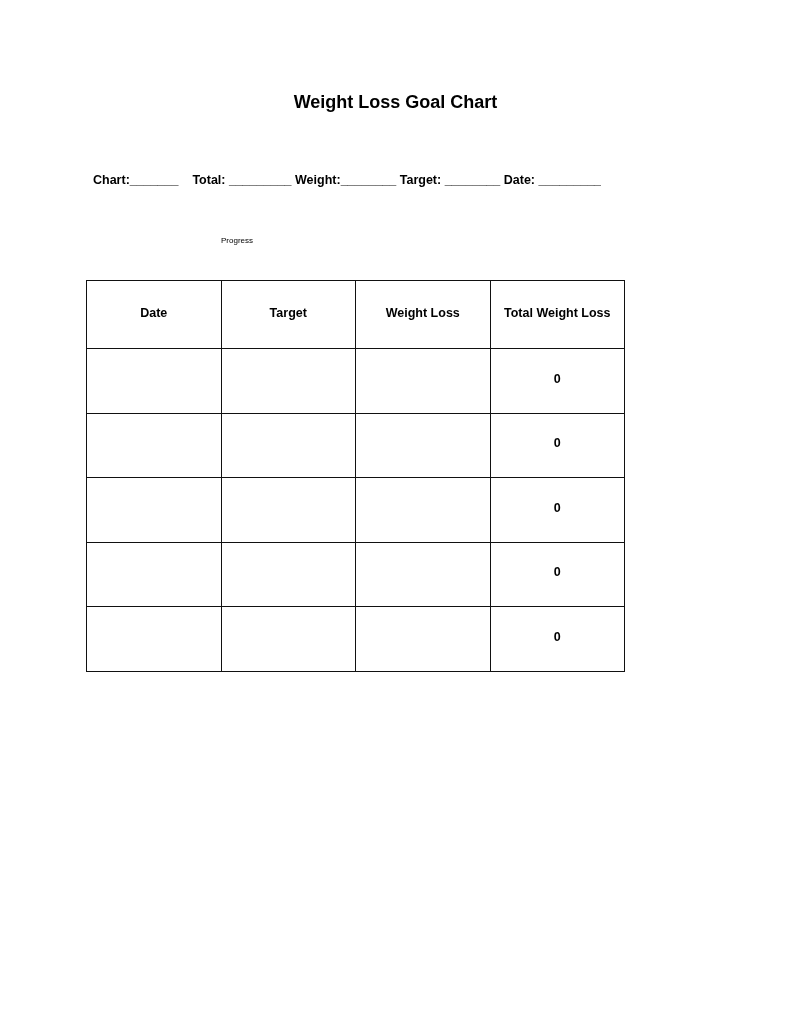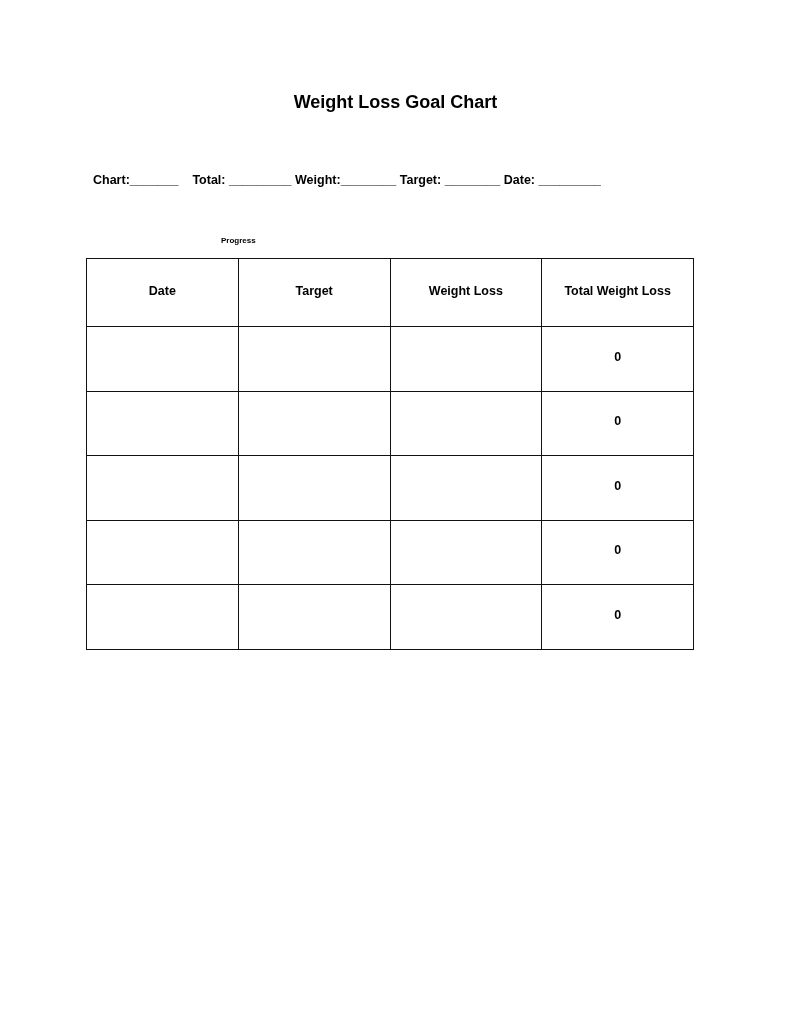--- a/index.html
+++ b/index.html
@@ -2,22 +2,22 @@
 <html><head>
   <meta charset="utf-8">
   <style>
     html, body { margin: 0; padding: 0; background: #ffffff; }
     body { width: 791px; height: 1024px; position: relative; overflow: hidden;
            font-family: "Liberation Sans", sans-serif; color: #000; }
     .title { position: absolute; left: 0; width: 791px; top: 92px; text-align: center;
              font-size: 18px; font-weight: bold; }
     .fields { position: absolute; left: 93px; top: 173px; font-size: 12.5px; font-weight: bold;
               white-space: pre; }
-    .progress { position: absolute; left: 221px; top: 236px; font-size: 8px; font-weight: bold; }
-    table.grid { position: absolute; left: 86px; top: 258px; width: 608px; border-collapse: collapse;
+    .progress { position: absolute; left: 221px; top: 236px; font-size: 8px; font-weight: normal; }
+    table.grid { position: absolute; left: 86px; top: 280px; width: 539px; border-collapse: collapse;
                  table-layout: fixed; }
     table.grid td, table.grid th { border: 1.5px solid #111; text-align: center; vertical-align: middle;
                  font-size: 12.5px; font-weight: bold; padding: 0; }
     table.grid thead tr { height: 68px; }
     table.grid th { padding-bottom: 4px; }
     table.grid tbody tr { height: 64.5px; }
     table.grid td.total { padding-bottom: 4px; }
   </style>
 </head>
 <body>

